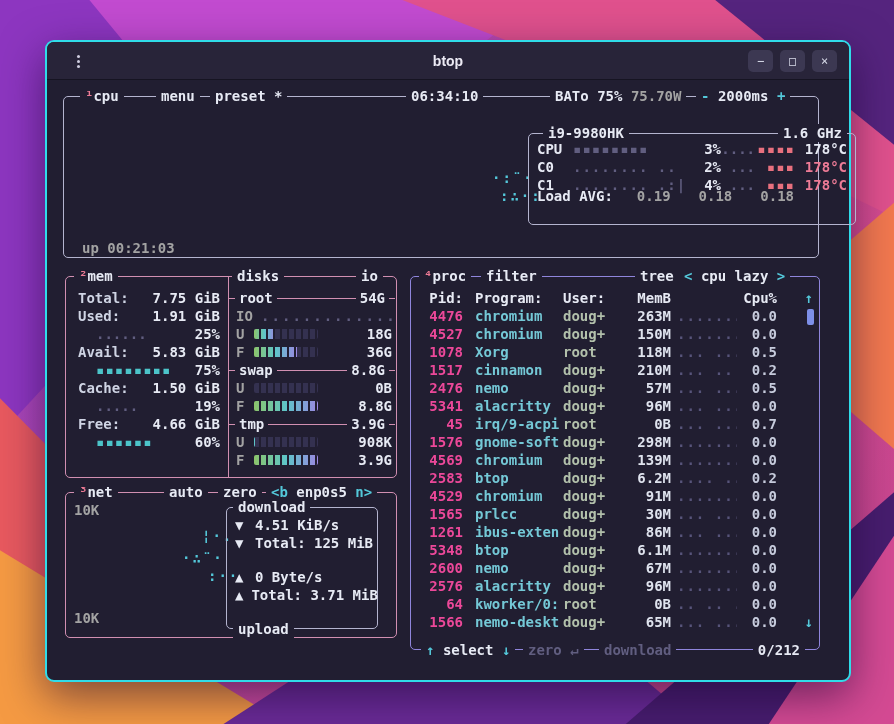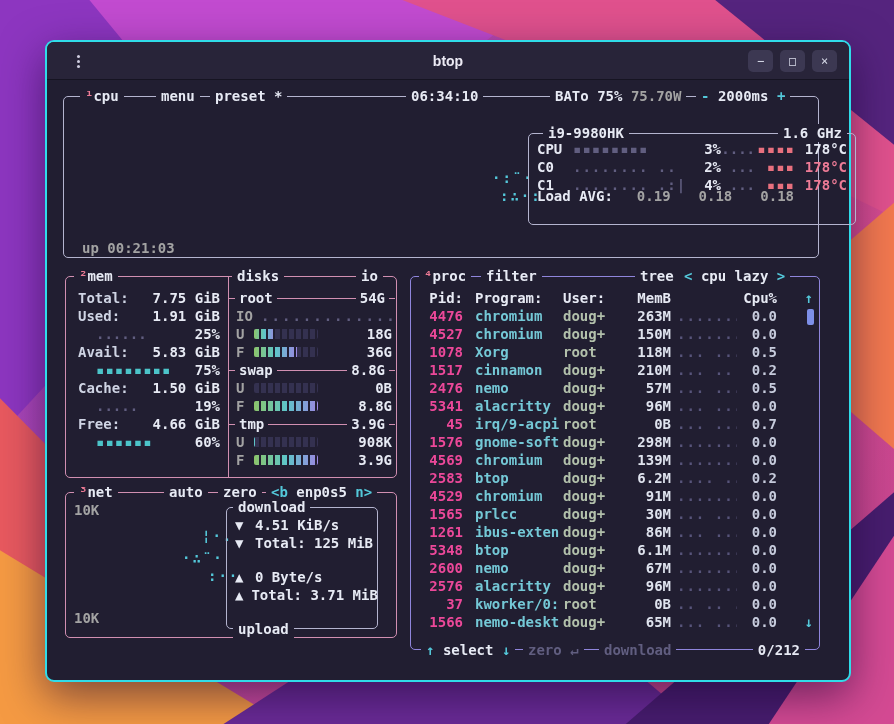--- a/index.html
+++ b/index.html
@@ -488,21 +488,21 @@
           <div class="prow">
             <span class="col-pid">2576</span>
             <span class="col-prog">alacritty</span>
             <span class="col-user">doug+</span>
             <span class="col-mem">96M</span>
             <span class="col-graph">.......</span>
             <span class="col-cpu">0.0</span>
           </div>
 
           <div class="prow">
-            <span class="col-pid">37</span>
+            <span class="col-pid">64</span>
             <span class="col-prog">kworker/0:</span>
             <span class="col-user">root</span>
             <span class="col-mem">0B</span>
             <span class="col-graph">.. .. .</span>
             <span class="col-cpu">0.0</span>
           </div>
 
           <div class="prow">
             <span class="col-pid">1566</span>
             <span class="col-prog">nemo-deskt</span>

